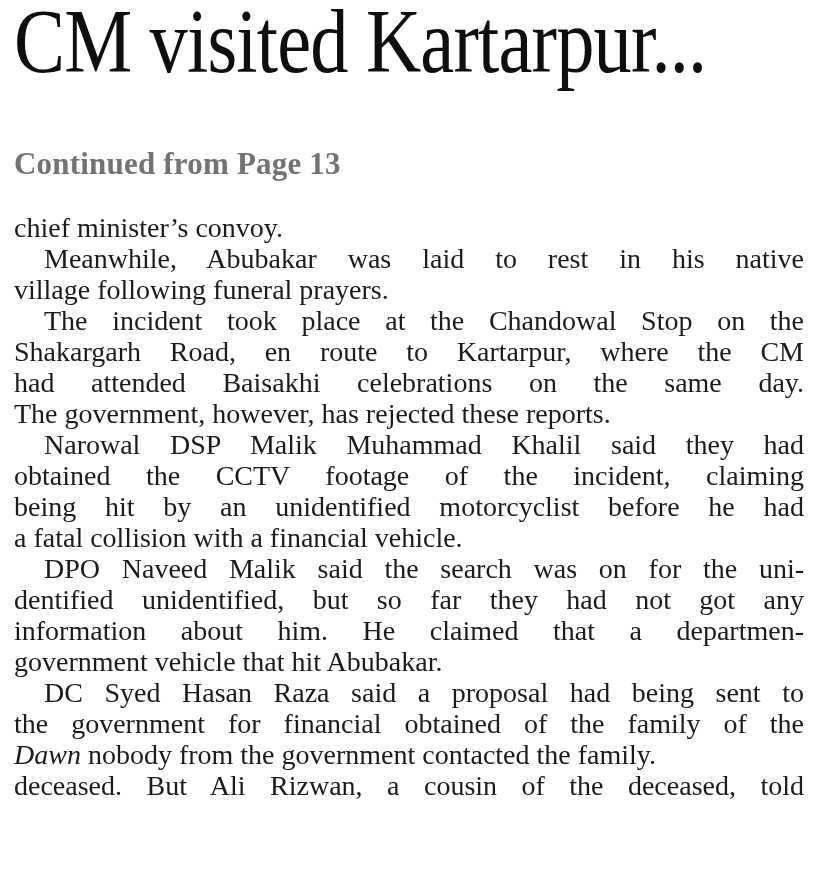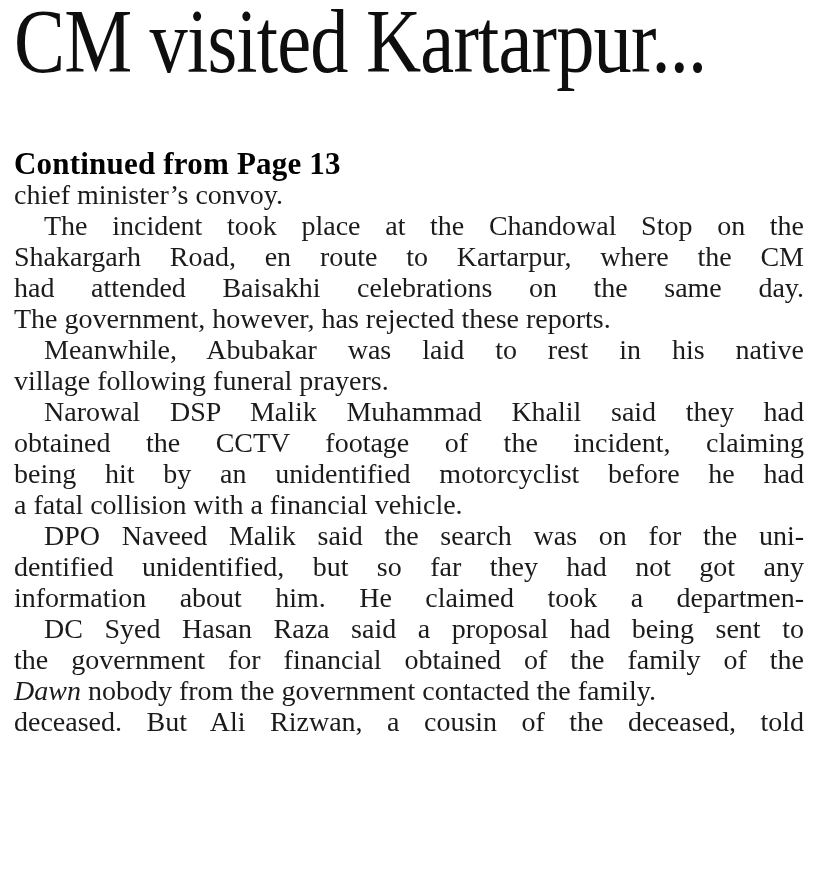--- a/index.html
+++ b/index.html
@@ -27,24 +27,25 @@
   .headline .hl {
     display: inline-block;
     transform: scaleX(0.85);
     transform-origin: 0 50%;
   }
   .kicker {
     margin: 61px 0 0 0;
     font-size: 31px;
     font-weight: 700;
     line-height: 31px;
-    color: #000000;
+    color: #737373;
     letter-spacing: 0.2px;
   }
   .body-text {
+    margin-top: 33px;
     font-size: 28px;
     line-height: 31px;
     color: #1b1b1b;
   }
   .para { margin: 0; }
   .line { white-space: nowrap; }
   .line.j {
     white-space: normal;
     text-align: justify;
     text-align-last: justify;
@@ -58,39 +59,40 @@
 <div class="page">
   <h1 class="headline"><span class="hl">CM visited Kartarpur...</span></h1>
 
   <h2 class="kicker">Continued from Page 13</h2>
 
   <div class="body-text">
       <div class="para">
         <div class="line"><span>chief minister’s convoy.</span></div>
       </div>
       <div class="para">
+        <div class="line j indent"><span>Meanwhile, Abubakar was laid to rest in his native</span></div>
+        <div class="line"><span>village following funeral prayers.</span></div>
+      </div>
+      <div class="para">
         <div class="line j indent"><span>The incident took place at the Chandowal Stop on the</span></div>
         <div class="line j"><span>Shakargarh Road, en route to Kartarpur, where the CM</span></div>
         <div class="line j"><span>had attended Baisakhi celebrations on the same day.</span></div>
         <div class="line"><span>The government, however, has rejected these reports.</span></div>
-      </div>
-      <div class="para">
-        <div class="line j indent"><span>Meanwhile, Abubakar was laid to rest in his native</span></div>
-        <div class="line"><span>village following funeral prayers.</span></div>
       </div>
       <div class="para">
         <div class="line j indent"><span>Narowal DSP Malik Muhammad Khalil said they had</span></div>
         <div class="line j"><span>obtained the CCTV footage of the incident, claiming</span></div>
         <div class="line j"><span>being hit by an unidentified motorcyclist before he had</span></div>
         <div class="line"><span>a fatal collision with a financial vehicle.</span></div>
       </div>
       <div class="para">
         <div class="line j indent"><span>DPO Naveed Malik said the search was on for the uni-</span></div>
         <div class="line j"><span>dentified unidentified, but so far they had not got any</span></div>
-        <div class="line j"><span>information about him. He claimed took a departmen-</span></div>
+        <div class="line j"><span>information about him. He claimed that a departmen-</span></div>
+        <div class="line"><span>government vehicle that hit Abubakar.</span></div>
       </div>
       <div class="para">
         <div class="line j indent"><span>DC Syed Hasan Raza said a proposal had being sent to</span></div>
         <div class="line j"><span>the government for financial obtained of the family of the</span></div>
         <div class="line"><span class="it">Dawn</span><span> nobody from the government contacted the family.</span></div>
         <div class="line j"><span>deceased. But Ali Rizwan, a cousin of the deceased, told</span></div>
       </div>
     </div>
 </div>
 

